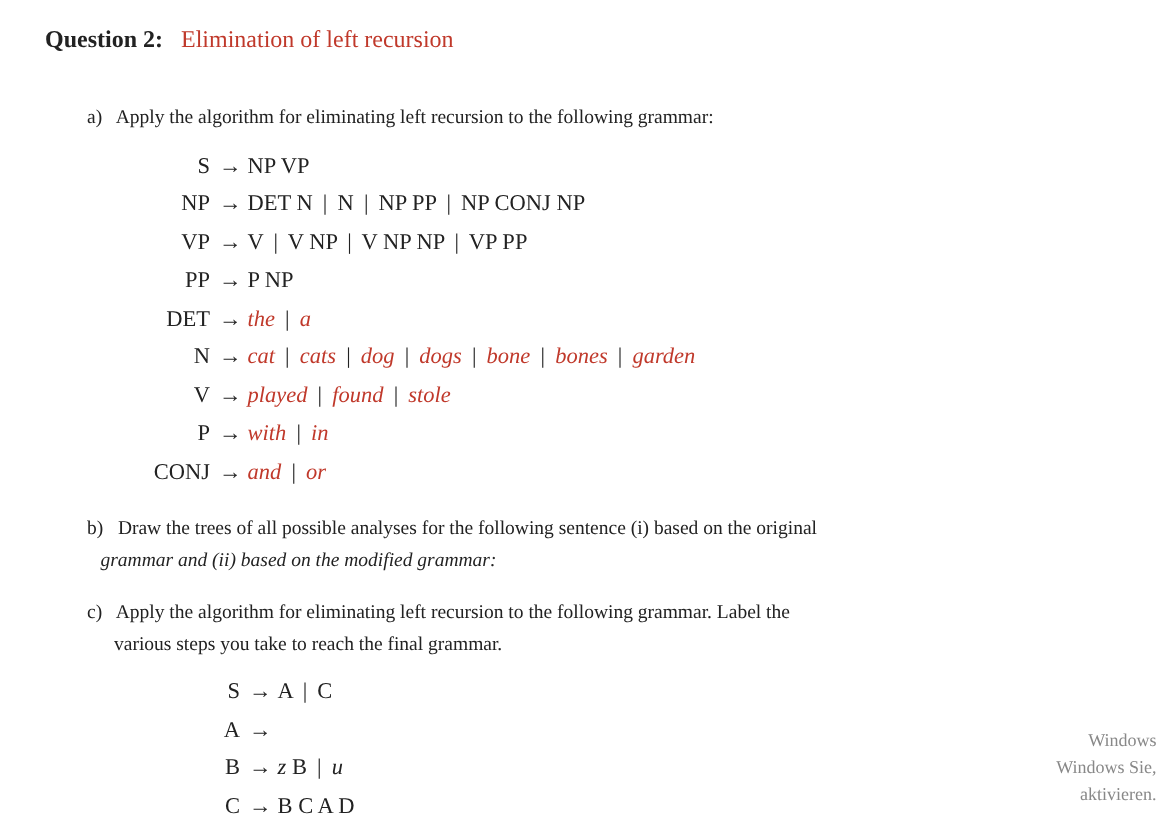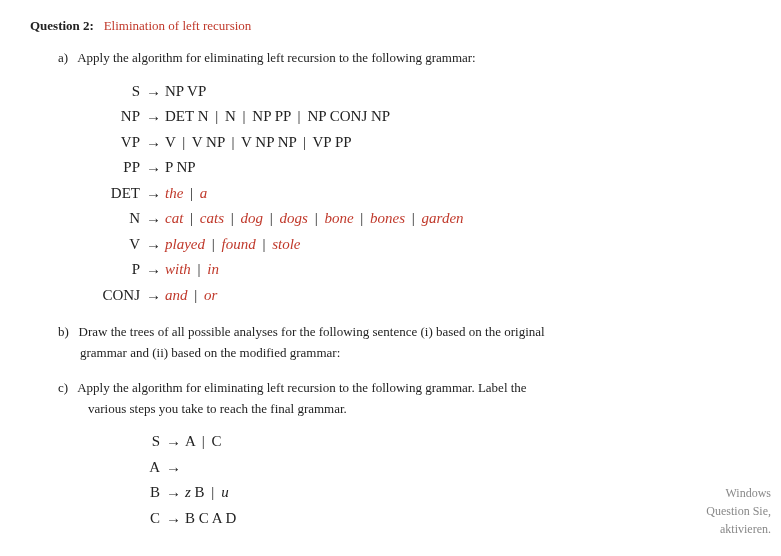--- a/index.html
+++ b/index.html
@@ -7,22 +7,22 @@
       background: #fff;
       font-family: "Times New Roman", Times, serif;
       font-size: 15px;
       color: #222;
       width: 781px;
       min-height: 556px;
       overflow: hidden;
       padding: 18px 30px 18px 30px;
     }
     .question-title {
-      font-size: 13px;
-      margin-bottom: 14px;
+      font-size: 16px;
+      margin-bottom: 32px;
     }
     .question-title .q-label {
       font-weight: bold;
     }
     .q-title-text {
       color: #c0392b;
     }
     .section {
       margin-bottom: 14px;
     }
@@ -156,31 +156,31 @@
     </div>
   </div>
 </div>
 
 <div class="section">
   <div class="section-body">
     <span>b)</span>
     &nbsp;
     <span>Draw the trees of all possible analyses for the following sentence (i) based on the original</span>
     <br>
-    <span style="margin-left:22px;">grammar and (ii) based on the modified grammar:</span>
+    <span style="margin-left:9px;font-style:italic;">grammar and (ii) based on the modified grammar:</span>
   </div>
 </div>
 
 <div class="section">
   <div class="section-body">
     <span>c)</span>
     &nbsp;
     <span>Apply the algorithm for eliminating left recursion to the following grammar.  Label the</span>
     <br>
-    <span style="margin-left:30px;">various steps you take to reach the final grammar.</span>
+    <span style="margin-left:18px;">various steps you take to reach the final grammar.</span>
   </div>
 
   <div class="grammar-block2">
 
     <div class="rule-row">
       <span class="lhs2">S</span>
       <span class="arrow2">→</span>
       <span class="rhs-normal">A <span class="pipe">|</span> C</span>
     </div>
 
@@ -199,15 +199,15 @@
       <span class="lhs2">C</span>
       <span class="arrow2">→</span>
       <span class="rhs-normal"> B    C   A  D</span>
     </div>
 
   </div>
 </div>
 
 <div class="windows-watermark">
   <span>Windows</span><br>
-  <span>Question Sie,</span><br>
+  <span>Windows Sie,</span><br>
   <span>aktivieren.</span>
 </div>
 
 </body></html>

